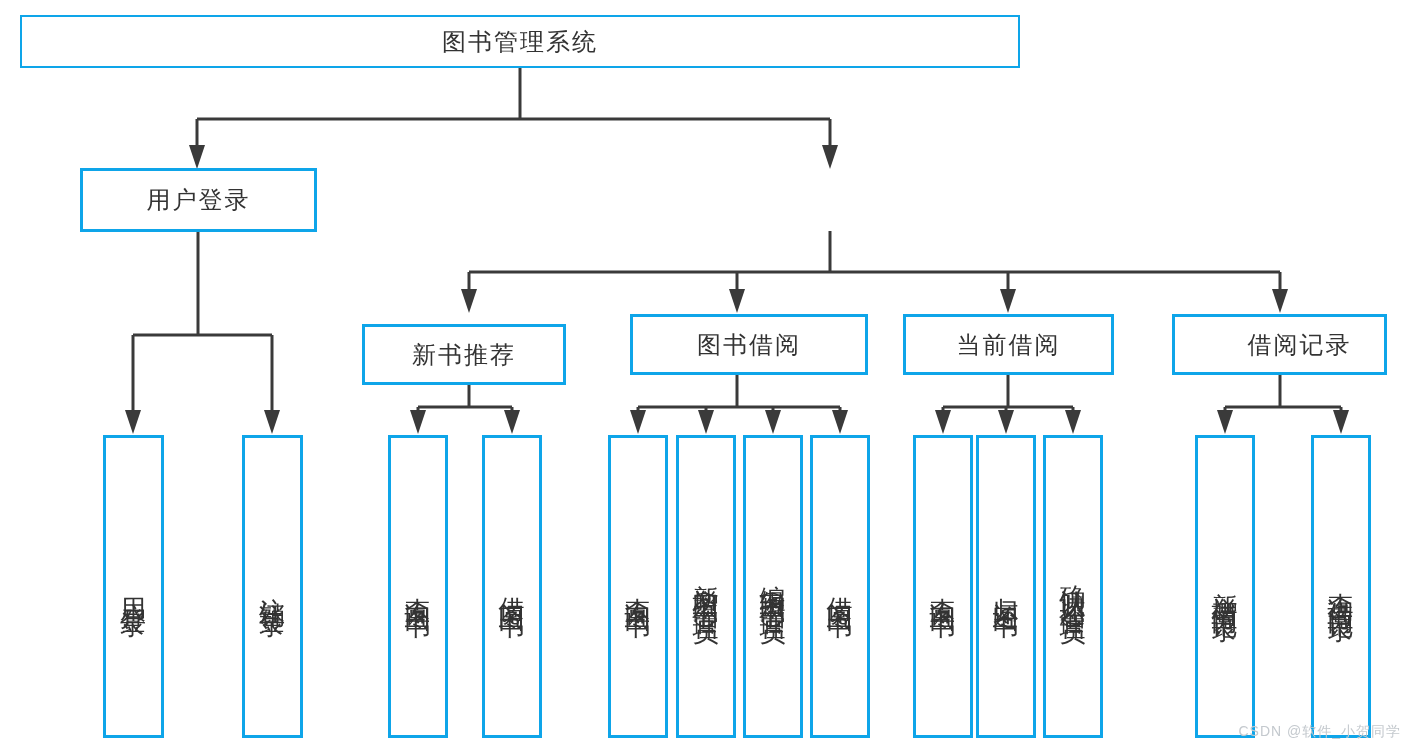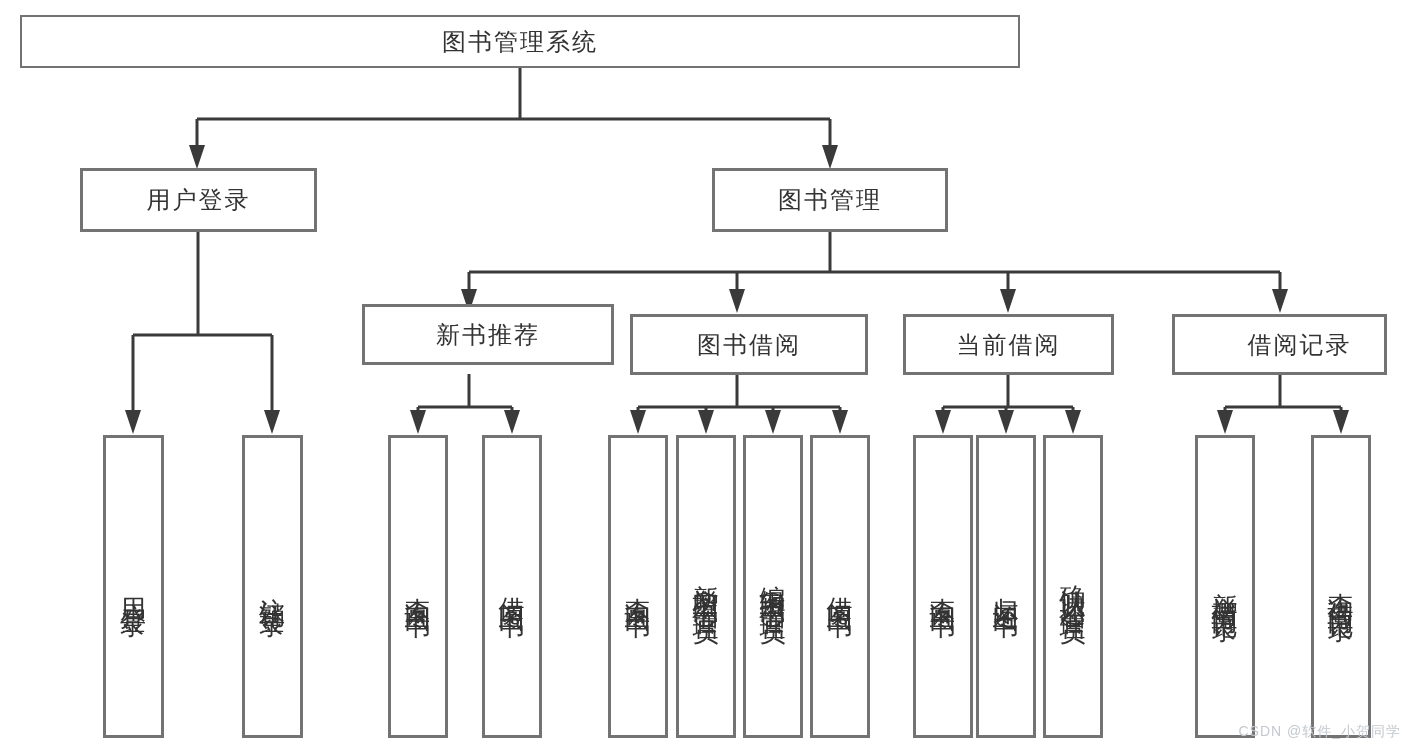--- a/index.html
+++ b/index.html
@@ -8,21 +8,21 @@
     width:1405px;height:747px;
     background:#ffffff;
     font-family:"Liberation Sans","DejaVu Sans",sans-serif;
     color:#333333;
     overflow:hidden;
   }
   .wires{position:absolute;left:0;top:0;width:1405px;height:747px;}
   .box{
     position:absolute;
     background:#ffffff;
-    border:3px solid #737373;
+    border:3px solid #0ea5e9;
     box-sizing:border-box;
     display:flex;align-items:center;justify-content:center;
     font-size:24px;letter-spacing:2px;
     z-index:2;
   }
   .box.root{border-width:2px;}
   .box.v span{
     writing-mode:vertical-rl;
     text-orientation:mixed;
     font-size:26px;
@@ -110,25 +110,22 @@
     </g>
   </svg>
 
   <div class="box root" style="left:20px;top:15px;width:1000px;height:53px;">
     <span>图书管理系统</span>
   </div>
 
   <div class="box" style="left:80px;top:168px;width:237px;height:64px;">
     <span>用户登录</span>
   </div>
-  <div class="box" style="left:712px;top:168px;width:236px;height:64px;">
-    <span>图书管理</span>
-  </div>
 
-  <div class="box" style="left:362px;top:304px;width:252px;height:61px;">
+  <div class="box" style="left:362px;top:324px;width:204px;height:61px;">
     <span>新书推荐</span>
   </div>
   <div class="box" style="left:630px;top:314px;width:238px;height:61px;">
     <span>图书借阅</span>
   </div>
   <div class="box" style="left:903px;top:314px;width:211px;height:61px;justify-content:center;">
     <span>当前借阅</span>
   </div>
   <div class="box" style="left:1172px;top:314px;width:215px;height:61px;padding-left:40px;">
     <span>借阅记录</span>

